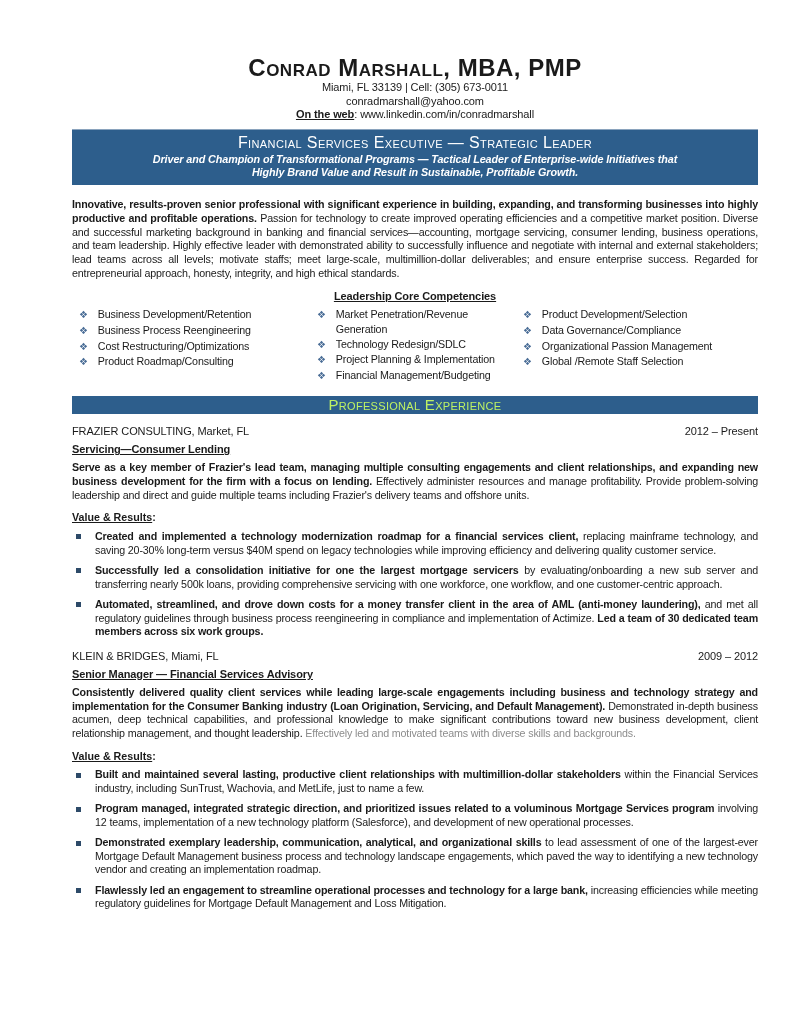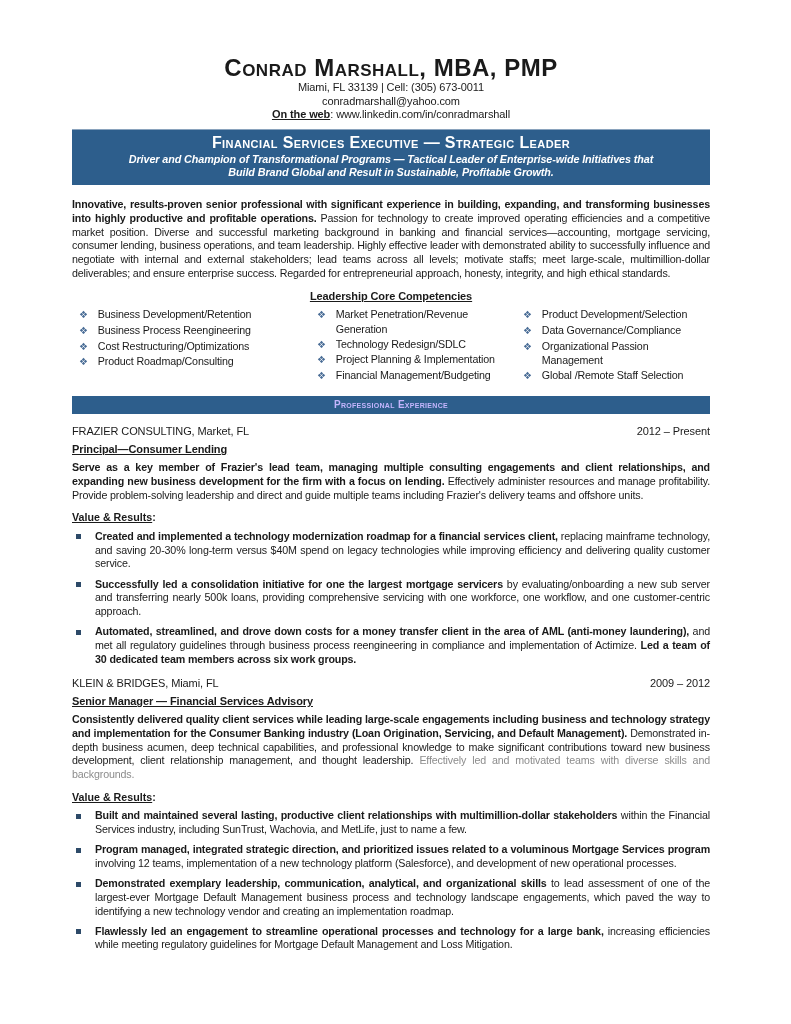--- a/index.html
+++ b/index.html
@@ -6,21 +6,21 @@
     --banner-blue:#2d5e8c;
     --bullet-navy:#2d4a68;
     --diamond-blue:#4a6d96;
     --gray-text:#8c8c8c;
     --text-black:#1a1a1a;
   }
   *{box-sizing:border-box;}
   html,body{margin:0;padding:0;background:#ffffff;}
   .page{
     width:791px;height:1024px;
-    padding:54px 81px 0 72px;
+    padding:54px 33px 0 72px;
     font-family:"Liberation Sans","DejaVu Sans",sans-serif;
     color:var(--text-black);
     overflow:hidden;
   }
   .doc{font-size:10.7px;letter-spacing:-0.15px;line-height:13.7px;}
   .justify{text-align:justify;}
   .u{text-decoration:underline;}
   p{margin:0;}
 
   
@@ -31,41 +31,41 @@
   .contact{text-align:center;font-size:11px;letter-spacing:-0.1px;line-height:13.6px;}
   .weblabel{font-weight:bold;text-decoration:underline;}
 
   
   .banner{
     margin-top:7px;background:var(--banner-blue);color:#ffffff;
     text-align:center;padding:3px 8px 6px;
     border-top:1px solid #8aa3bd;
   }
   .banner-title{
-    font-variant:small-caps;font-weight:bold;font-size:16px;line-height:20px;letter-spacing:0.4px;
+    font-variant:small-caps;font-weight:normal;font-size:16px;line-height:20px;letter-spacing:0.4px;
   }
   .banner-tagline{font-size:10.8px;font-weight:bold;font-style:italic;line-height:13.2px;letter-spacing:-0.1px;}
 
   
   .summary{margin-top:13px;}
 
   
   .comp-title{text-align:center;font-weight:bold;font-size:11px;margin-top:10px;letter-spacing:-0.1px;}
   .comp-grid{display:flex;margin-top:5px;}
   .comp-col{list-style:none;margin:0;padding:0;}
   .comp-col.c0{width:238px;}
   .comp-col.c1{width:206px;}
   .comp-col.c2{flex:1;}
   .comp-item{display:flex;align-items:baseline;line-height:14.6px;font-size:10.7px;letter-spacing:-0.15px;}
   .diamond{color:var(--diamond-blue);font-size:10px;margin:0 10px 0 7px;flex:none;}
 
   
   .section-banner{
-    margin-top:13px;background:var(--banner-blue);color:#c4b5fd;text-align:center;
-    font-variant:small-caps;font-weight:bold;font-size:10px;line-height:18px;letter-spacing:0.3px;
+    margin-top:13px;background:var(--banner-blue);color:#bef264;text-align:center;
+    font-variant:small-caps;font-weight:normal;font-size:15px;line-height:18px;letter-spacing:0.3px;
   }
 
   
   .job-head{display:flex;justify-content:space-between;font-size:11px;letter-spacing:-0.1px;margin-top:11px;}
   .role{font-weight:bold;font-size:11px;letter-spacing:-0.1px;margin-top:6px;}
   .job-summary{margin-top:6px;}
   .gray{color:var(--gray-text);}
   .vr-label{font-weight:bold;margin-top:9px;font-size:10.7px;}
   .vr-list{list-style:none;margin:0;padding:0;}
   .vr-item{display:flex;margin-top:6.5px;}
@@ -80,21 +80,21 @@
   <div>
     <div class="name">Conrad Marshall, MBA, PMP</div>
     <div class="contact">Miami, FL 33139 | Cell: (305) 673-0011</div>
     <div class="contact">conradmarshall@yahoo.com</div>
     <div class="contact"><span class="weblabel">On the web</span><span>: </span><span>www.linkedin.com/in/conradmarshall</span></div>
   </div>
 
   <div class="banner">
     <div class="banner-title">Financial Services Executive — Strategic Leader</div>
     <div class="banner-tagline">Driver and Champion of Transformational Programs — Tactical Leader of Enterprise-wide Initiatives that</div>
-    <div class="banner-tagline">Build Brand Global and Result in Sustainable, Profitable Growth.</div>
+    <div class="banner-tagline">Highly Brand Value and Result in Sustainable, Profitable Growth.</div>
   </div>
 
   <p class="doc justify summary"><b>Innovative, results-proven senior professional with significant experience in building, expanding, and transforming businesses into highly productive and profitable operations.</b><span> Passion for technology to create improved operating efficiencies and a competitive market position. Diverse and successful marketing background in banking and financial services—accounting, mortgage servicing, consumer lending, business operations, and team leadership. Highly effective leader with demonstrated ability to successfully influence and negotiate with internal and external stakeholders; lead teams across all levels; motivate staffs; meet large-scale, multimillion-dollar deliverables; and ensure enterprise success. Regarded for entrepreneurial approach, honesty, integrity, and high ethical standards.</span></p>
 
   <div>
     <div class="comp-title"><span class="u">Leadership Core Competencies</span></div>
     <div class="comp-grid">
       <ul class="comp-col c0">
         <li class="comp-item">
             <span class="diamond">❖</span>
@@ -152,21 +152,21 @@
     </div>
   </div>
 
   <div class="section-banner"><span>Professional Experience</span></div>
 
   <div>
     <div class="job-head">
       <span>FRAZIER CONSULTING, Market, FL</span>
       <span>2012 – Present</span>
     </div>
-    <div class="role"><span class="u">Principal—Consumer Lending</span></div>
+    <div class="role"><span class="u">Servicing—Consumer Lending</span></div>
     <p class="doc justify job-summary"><b>Serve as a key member of Frazier's lead team, managing multiple consulting engagements and client relationships, and expanding new business development for the firm with a focus on lending.</b><span> Effectively administer resources and manage profitability. Provide problem-solving leadership and direct and guide multiple teams including Frazier's delivery teams and offshore units.</span></p>
     <div class="vr-label"><span class="u">Value &amp; Results</span><span>:</span></div>
     <ul class="vr-list">
       <li class="vr-item">
           <span class="sq"></span>
           <div class="doc justify li-text"><b>Created and implemented a technology modernization roadmap for a financial services client,</b><span> replacing mainframe technology, and saving 20-30% long-term versus $40M spend on legacy technologies while improving efficiency and delivering quality customer service.</span><b></b></div>
         </li>
       <li class="vr-item">
           <span class="sq"></span>
           <div class="doc justify li-text"><b>Successfully led a consolidation initiative for one the largest mortgage servicers</b><span> by evaluating/onboarding a new sub server and transferring nearly 500k loans, providing comprehensive servicing with one workforce, one workflow, and one customer-centric approach.</span><b></b></div>

